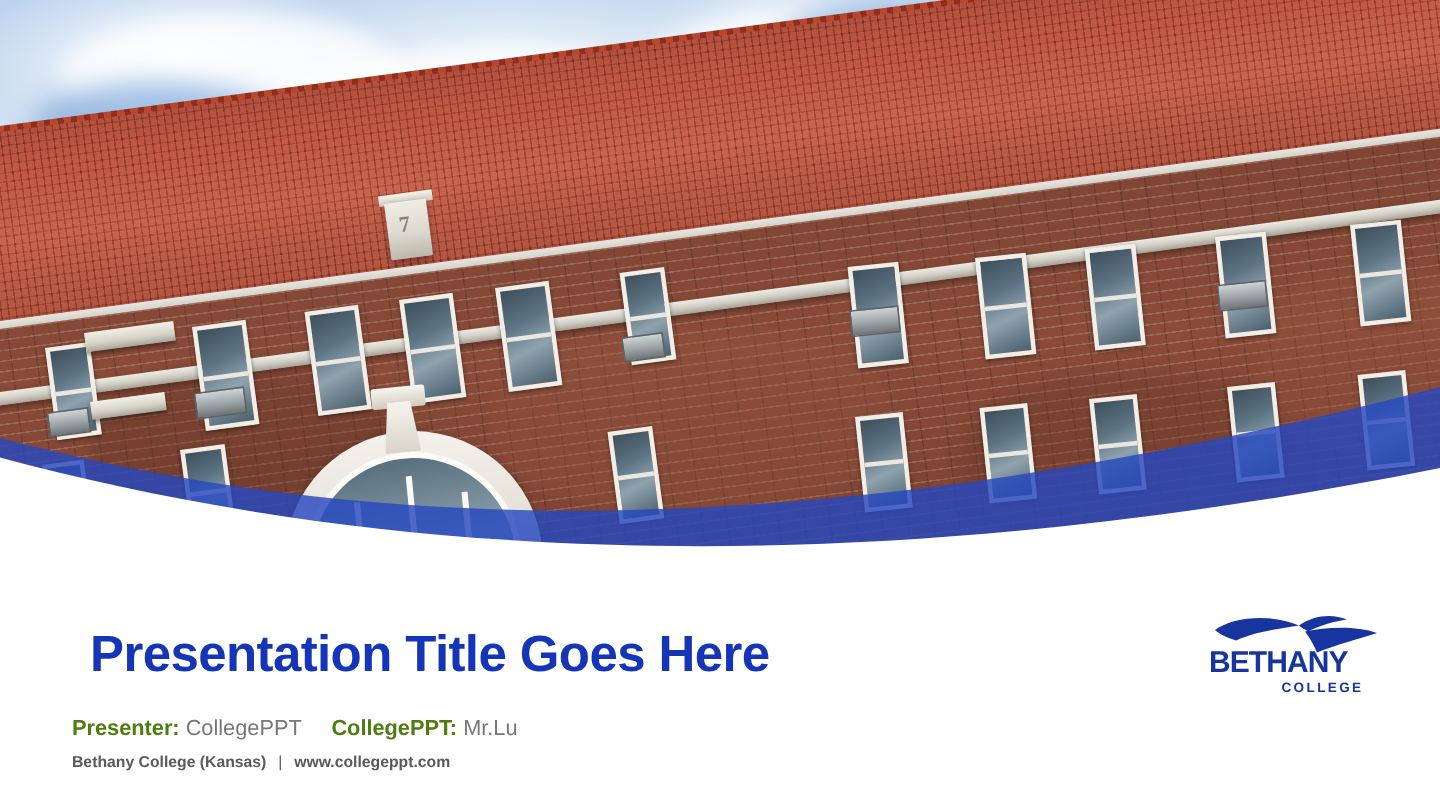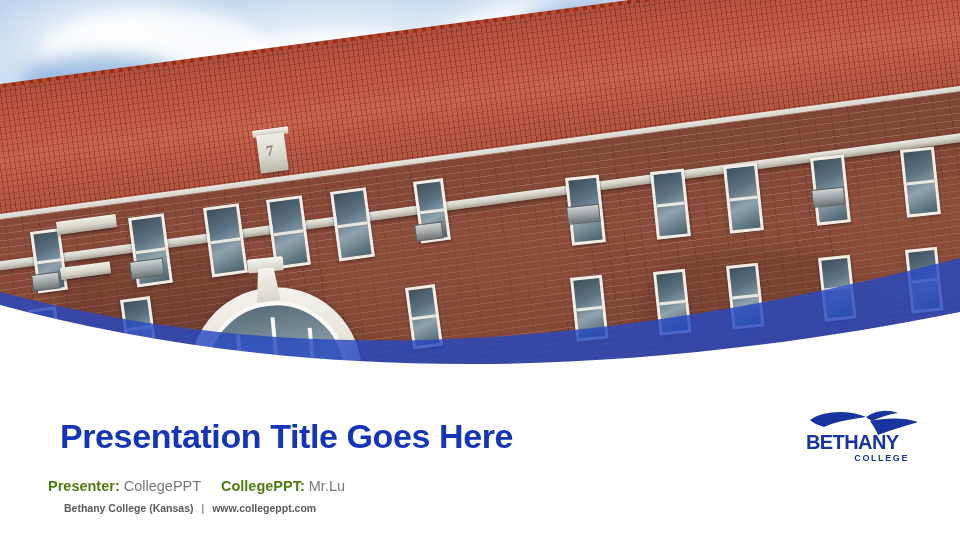--- a/index.html
+++ b/index.html
@@ -300,21 +300,21 @@
     color: #6e6e6e;
     white-space: nowrap;
   }
   #meta-line .lbl {
     font-weight: bold;
     color: #4d7c0f;
   }
   #meta-line .val { color: #777777; margin-top: 44px; }
   #meta-line .gap { display: inline-block; width: 12px; }
   #footer-line {
-    margin: 8px 0 0 16px;
+    margin: 8px 0 0 0;
     font: bold 10.5px "Liberation Sans", sans-serif;
     color: #5a5a5a;
     white-space: nowrap;
   }
   #footer-line .sep { padding: 0 5px; font-weight: normal; }
 
   
   #logo {
     position: absolute;
     left: 806px;

